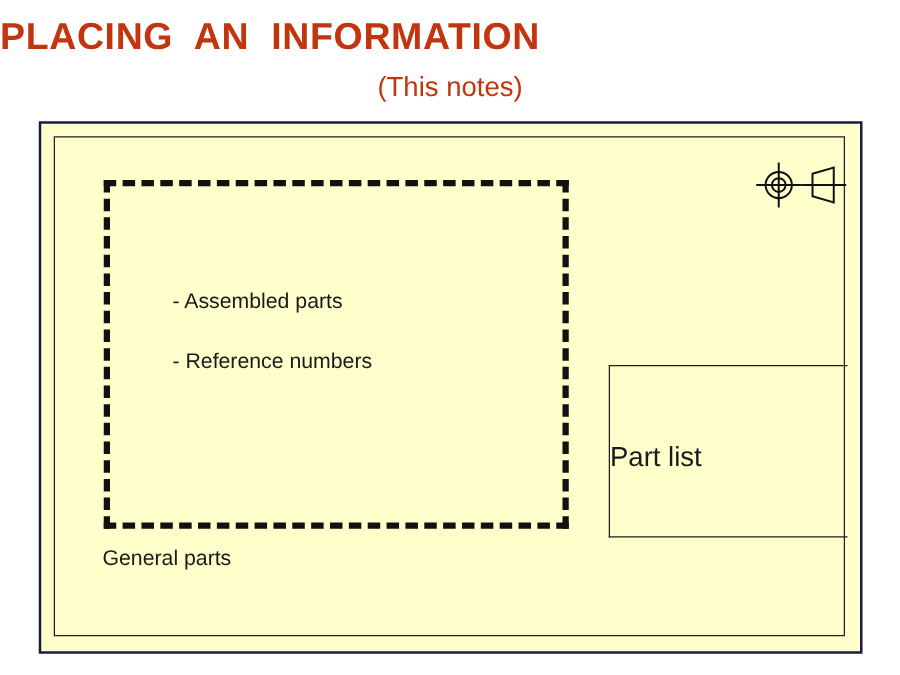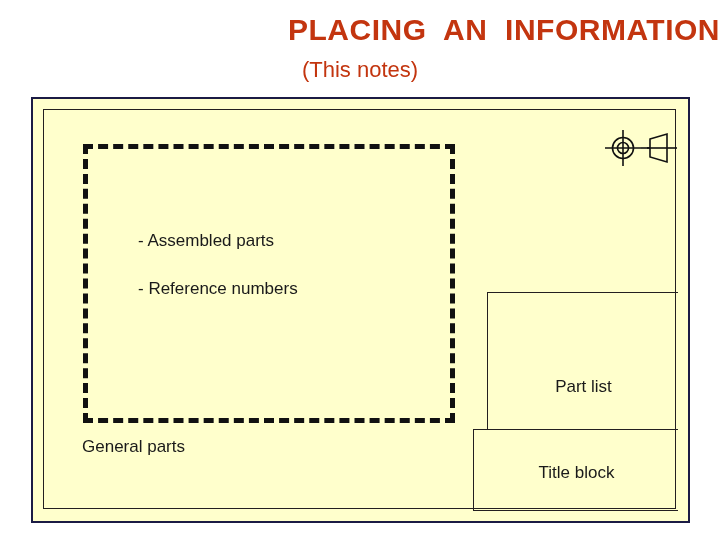--- a/index.html
+++ b/index.html
@@ -14,21 +14,21 @@
     overflow: hidden;
     position: relative;
   }
 
   
   .slide-title {
     position: absolute;
     left: 0;
     top: 14px;
     width: 720px;
-    text-align: right;
+    text-align: left;
     color: #c3350f;
     font-size: 30px;
     font-weight: bold;
     letter-spacing: 0.5px;
     line-height: 1.05;
     white-space: pre;
   }
   .slide-subtitle {
     position: absolute;
     left: 0;
@@ -102,25 +102,23 @@
     height: 138px;
     border: 1.5px solid #231f20;
     border-right: none;
     box-sizing: border-box;
   }
   .part-list-label {
     position: absolute;
     left: 0;
     top: 60px;
     width: 191px;
-    text-align: center;
     color: #1a1a1a;
-    font-size: 17px;
+    font-size: 22px;
     white-space: nowrap;
-    margin-top: 24px;
   }
 
   
   .title-block-box {
     position: absolute;
     left: 429px;
     top: 319px;
     width: 205px;
     height: 82px;
     border: 1.5px solid #231f20;
@@ -173,18 +171,15 @@
     <div class="note-line note-assembled">- Assembled parts</div>
 
     <div class="note-line note-reference">- Reference numbers</div>
 
     <div class="note-line note-general">General parts</div>
 
     <div class="part-list-box">
       <div class="part-list-label">Part list</div>
     </div>
 
-    <div class="title-block-box">
-      <div class="title-block-label">Title block</div>
-    </div>
 
   </div>
 </div>
 
 </body></html>

